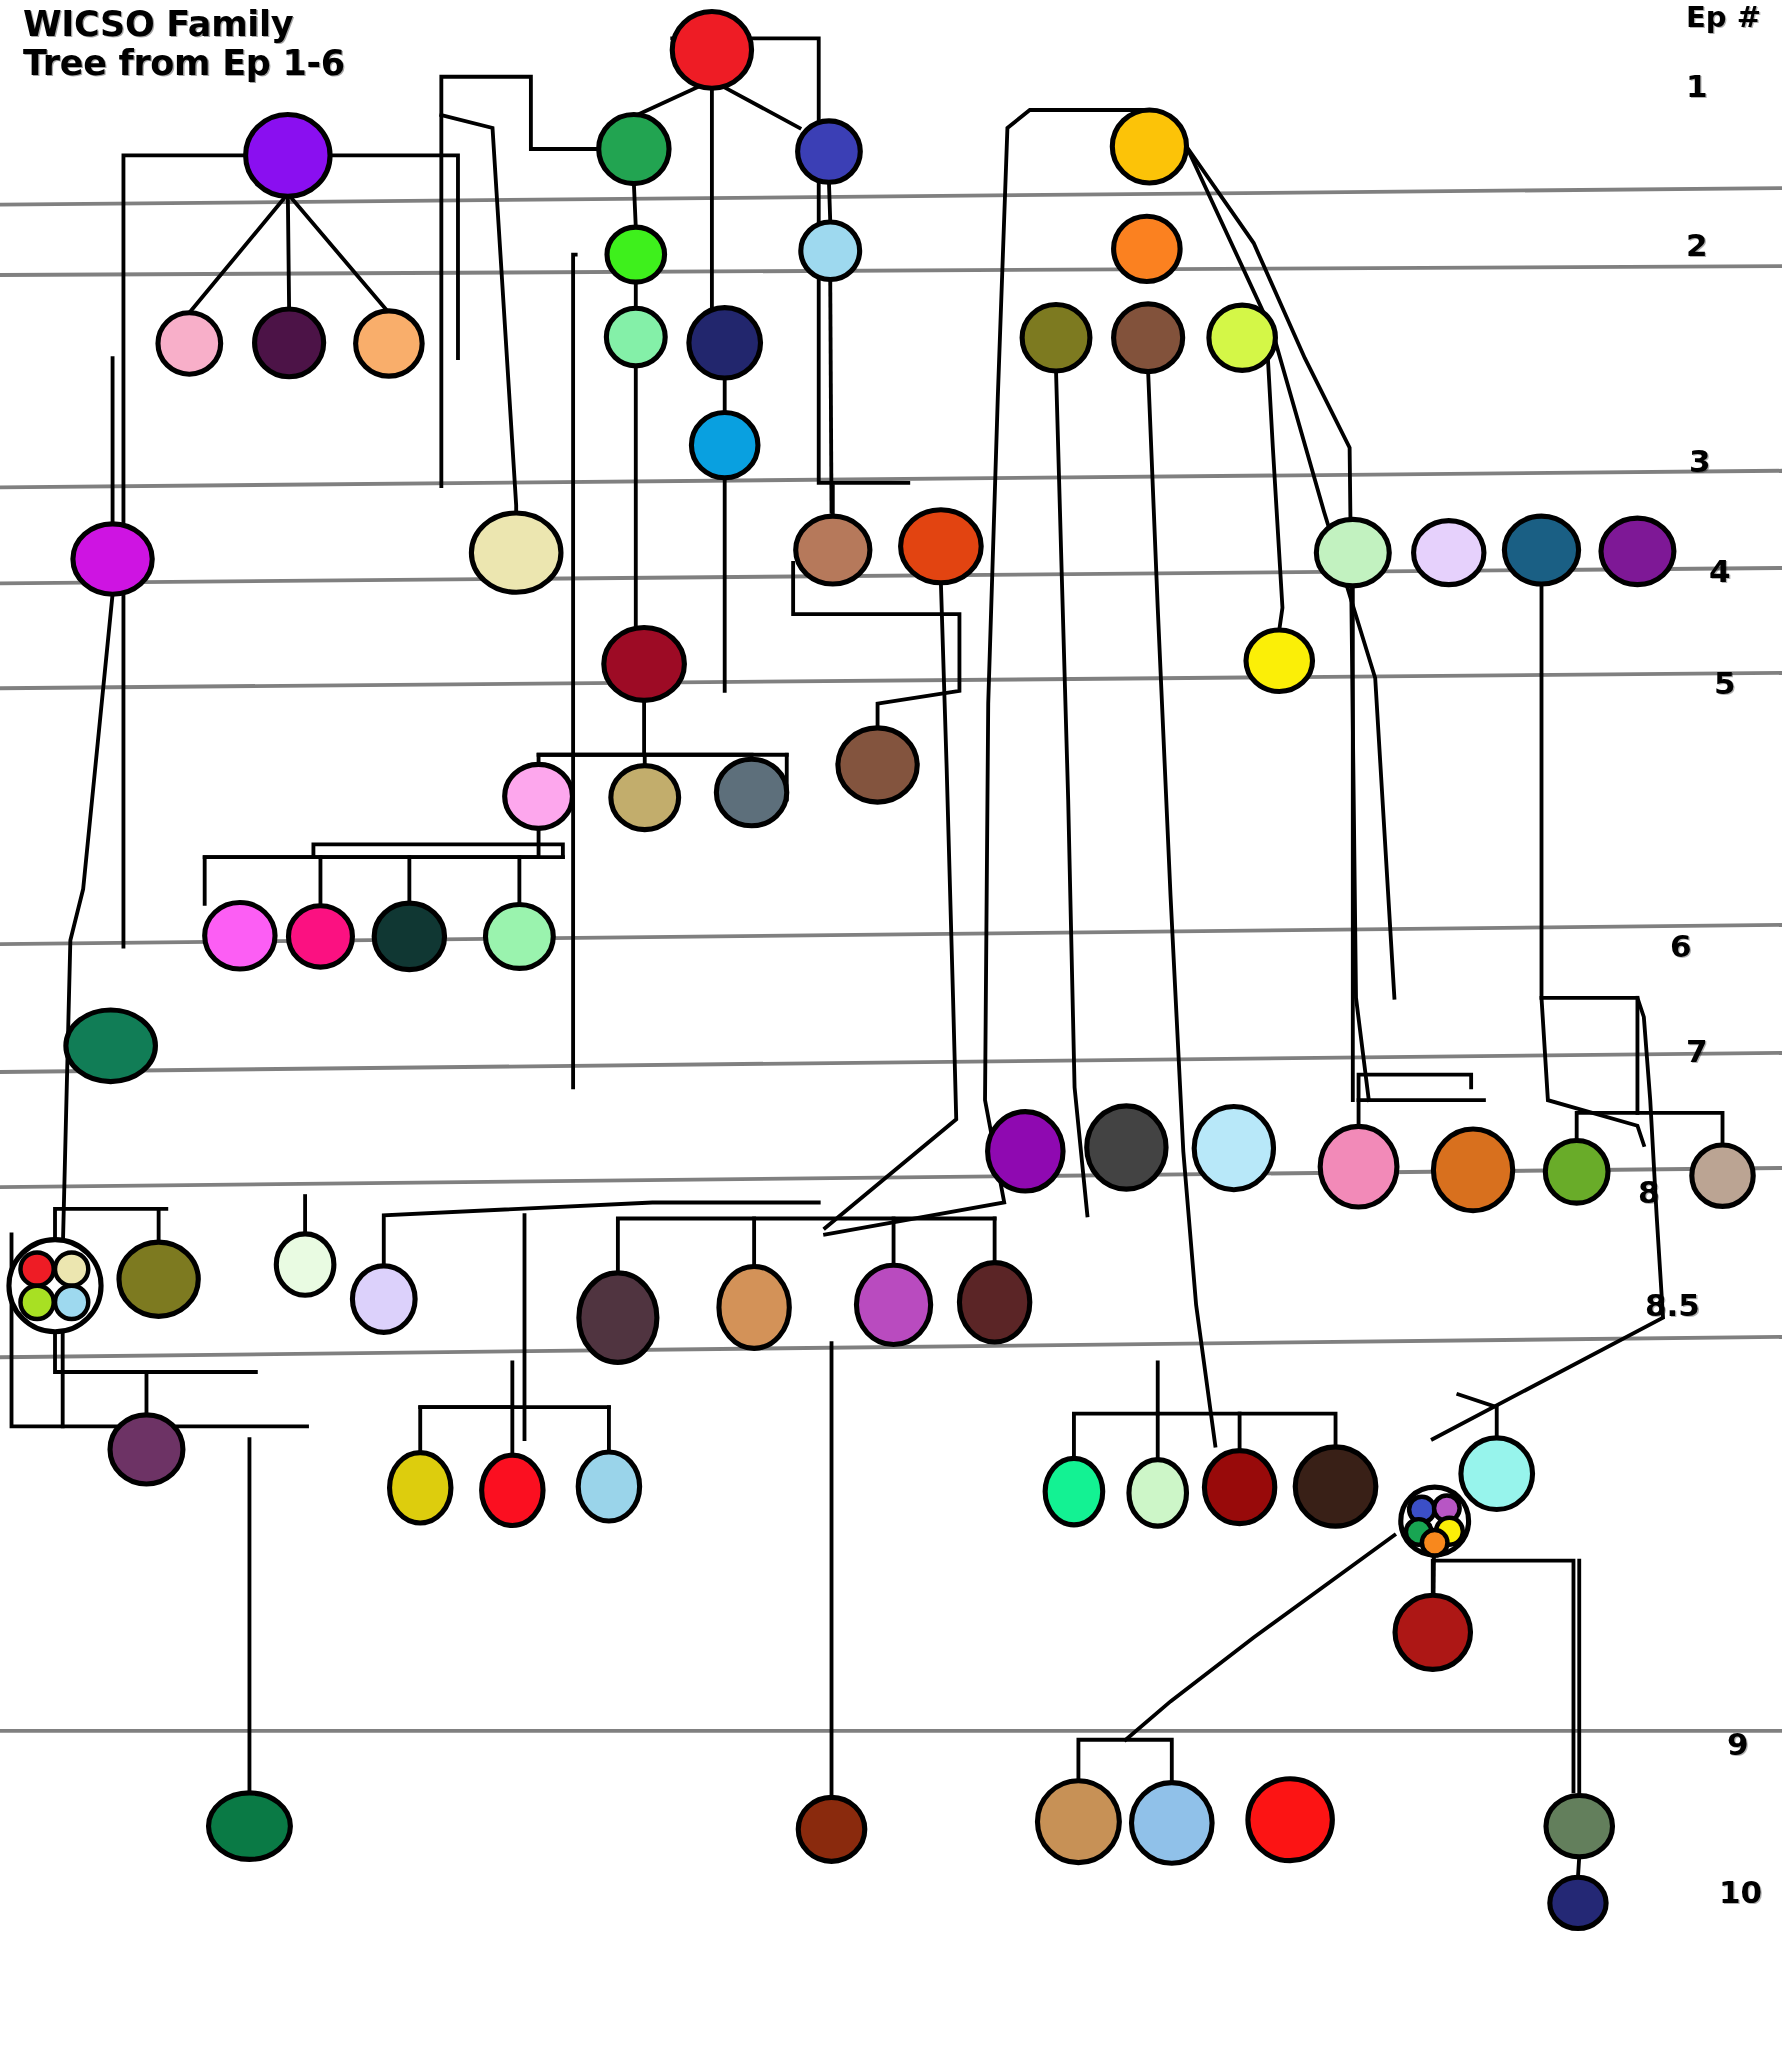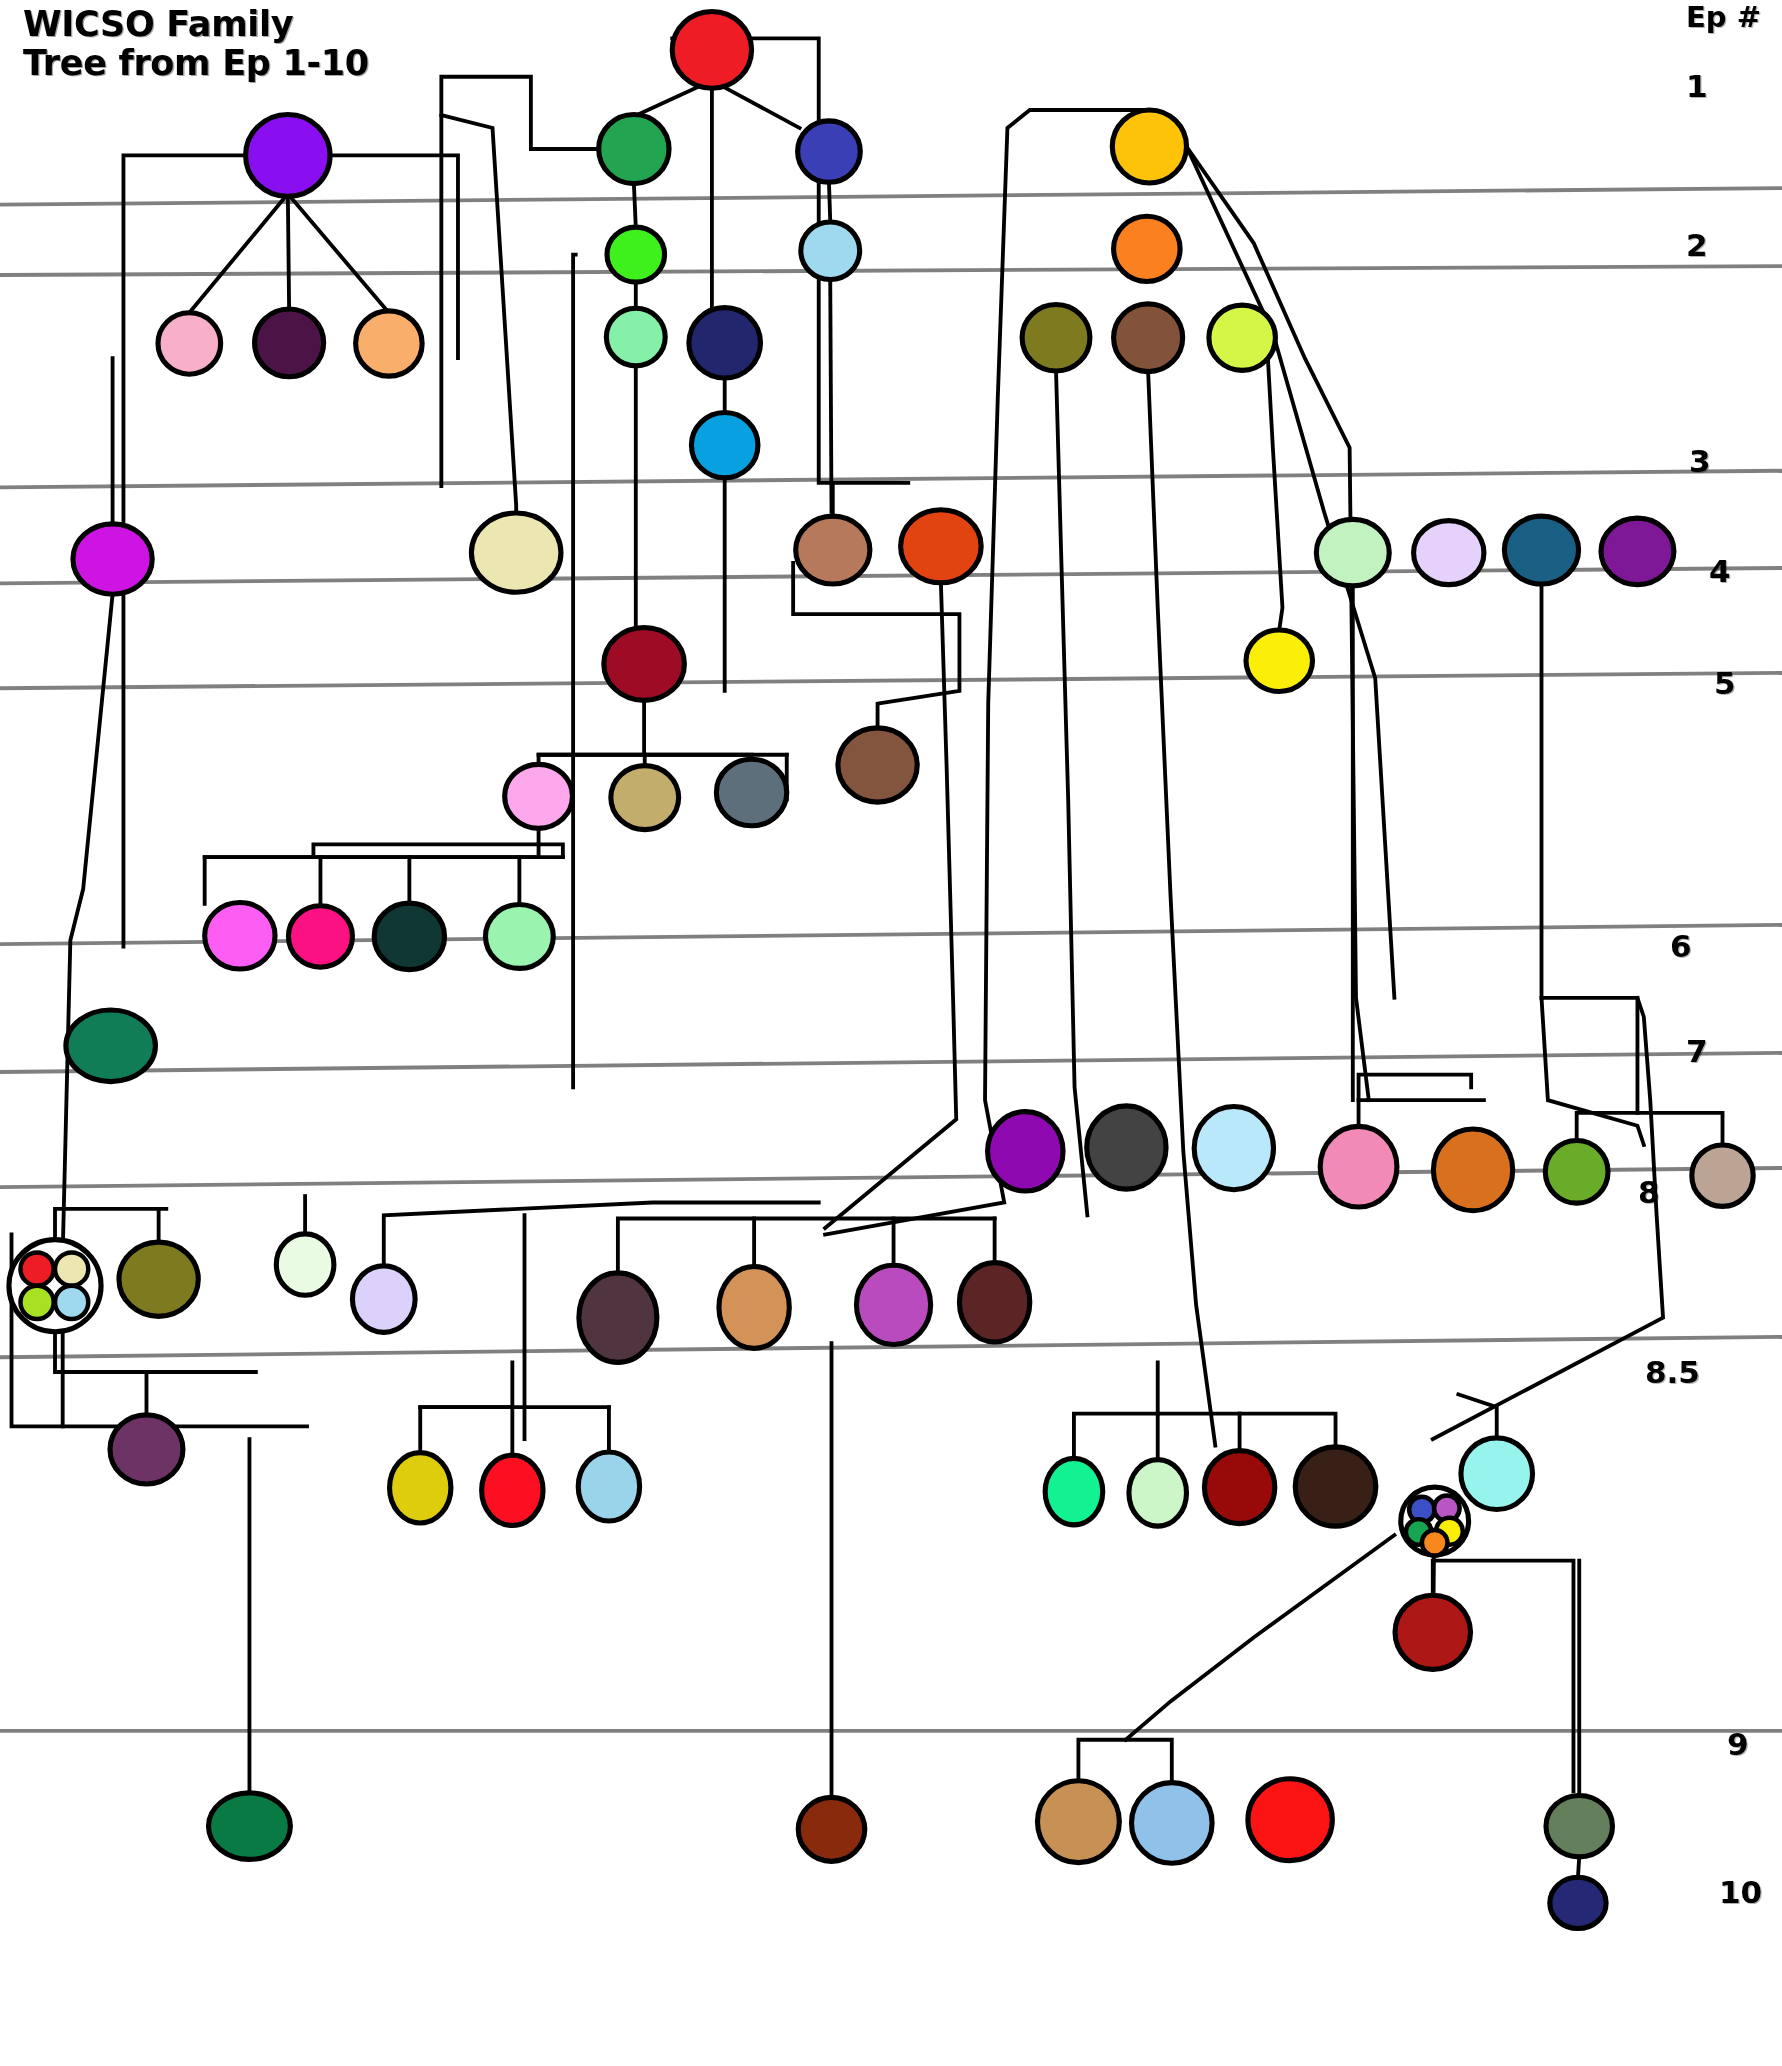--- a/index.html
+++ b/index.html
@@ -243,32 +243,32 @@
           <circle cx="2243" cy="2378" r="53" fill="#ffffff" stroke="#000000" stroke-width="8"></circle>
           <circle cx="2223" cy="2360" r="20" fill="#3b4fc7" stroke="#000000" stroke-width="7"></circle>
           <circle cx="2262" cy="2358" r="20" fill="#b756c4" stroke="#000000" stroke-width="7"></circle>
           <circle cx="2218" cy="2395" r="20" fill="#18a552" stroke="#000000" stroke-width="7"></circle>
           <circle cx="2266" cy="2394" r="21" fill="#fbef07" stroke="#000000" stroke-width="7"></circle>
           <circle cx="2243" cy="2412" r="20" fill="#f8881d" stroke="#000000" stroke-width="7"></circle>
         </g>
       </g>
   </svg>
 
-  <div class="title"><span>WICSO Family</span><br><span>Tree from Ep 1-10</span></div>
+  <div class="title"><span>WICSO Family</span><br><span>Tree from Ep 1-6</span></div>
 
   <div class="ephead" style="left:1686px;top:0px;">Ep #</div>
 
   <div id="ep-labels">
       <div class="eplabel" style="left: 1686px; top: 68px;">1</div>
       <div class="eplabel" style="left: 1686px; top: 227px;">2</div>
       <div class="eplabel" style="left: 1689px; top: 443px;">3</div>
       <div class="eplabel" style="left: 1709px; top: 553px;">4</div>
       <div class="eplabel" style="left: 1714px; top: 665px;">5</div>
       <div class="eplabel" style="left: 1670px; top: 928px;">6</div>
       <div class="eplabel" style="left: 1686px; top: 1033px;">7</div>
       <div class="eplabel" style="left: 1638px; top: 1174px;">8</div>
-      <div class="eplabel" style="left: 1645px; top: 1354px;">8.5</div>
+      <div class="eplabel" style="left: 1645px; top: 1287px;">8.5</div>
       <div class="eplabel" style="left: 1727px; top: 1726px;">9</div>
       <div class="eplabel" style="left: 1719px; top: 1874px;">10</div>
     </div>
 
 </div>
 
 
 </body></html>

